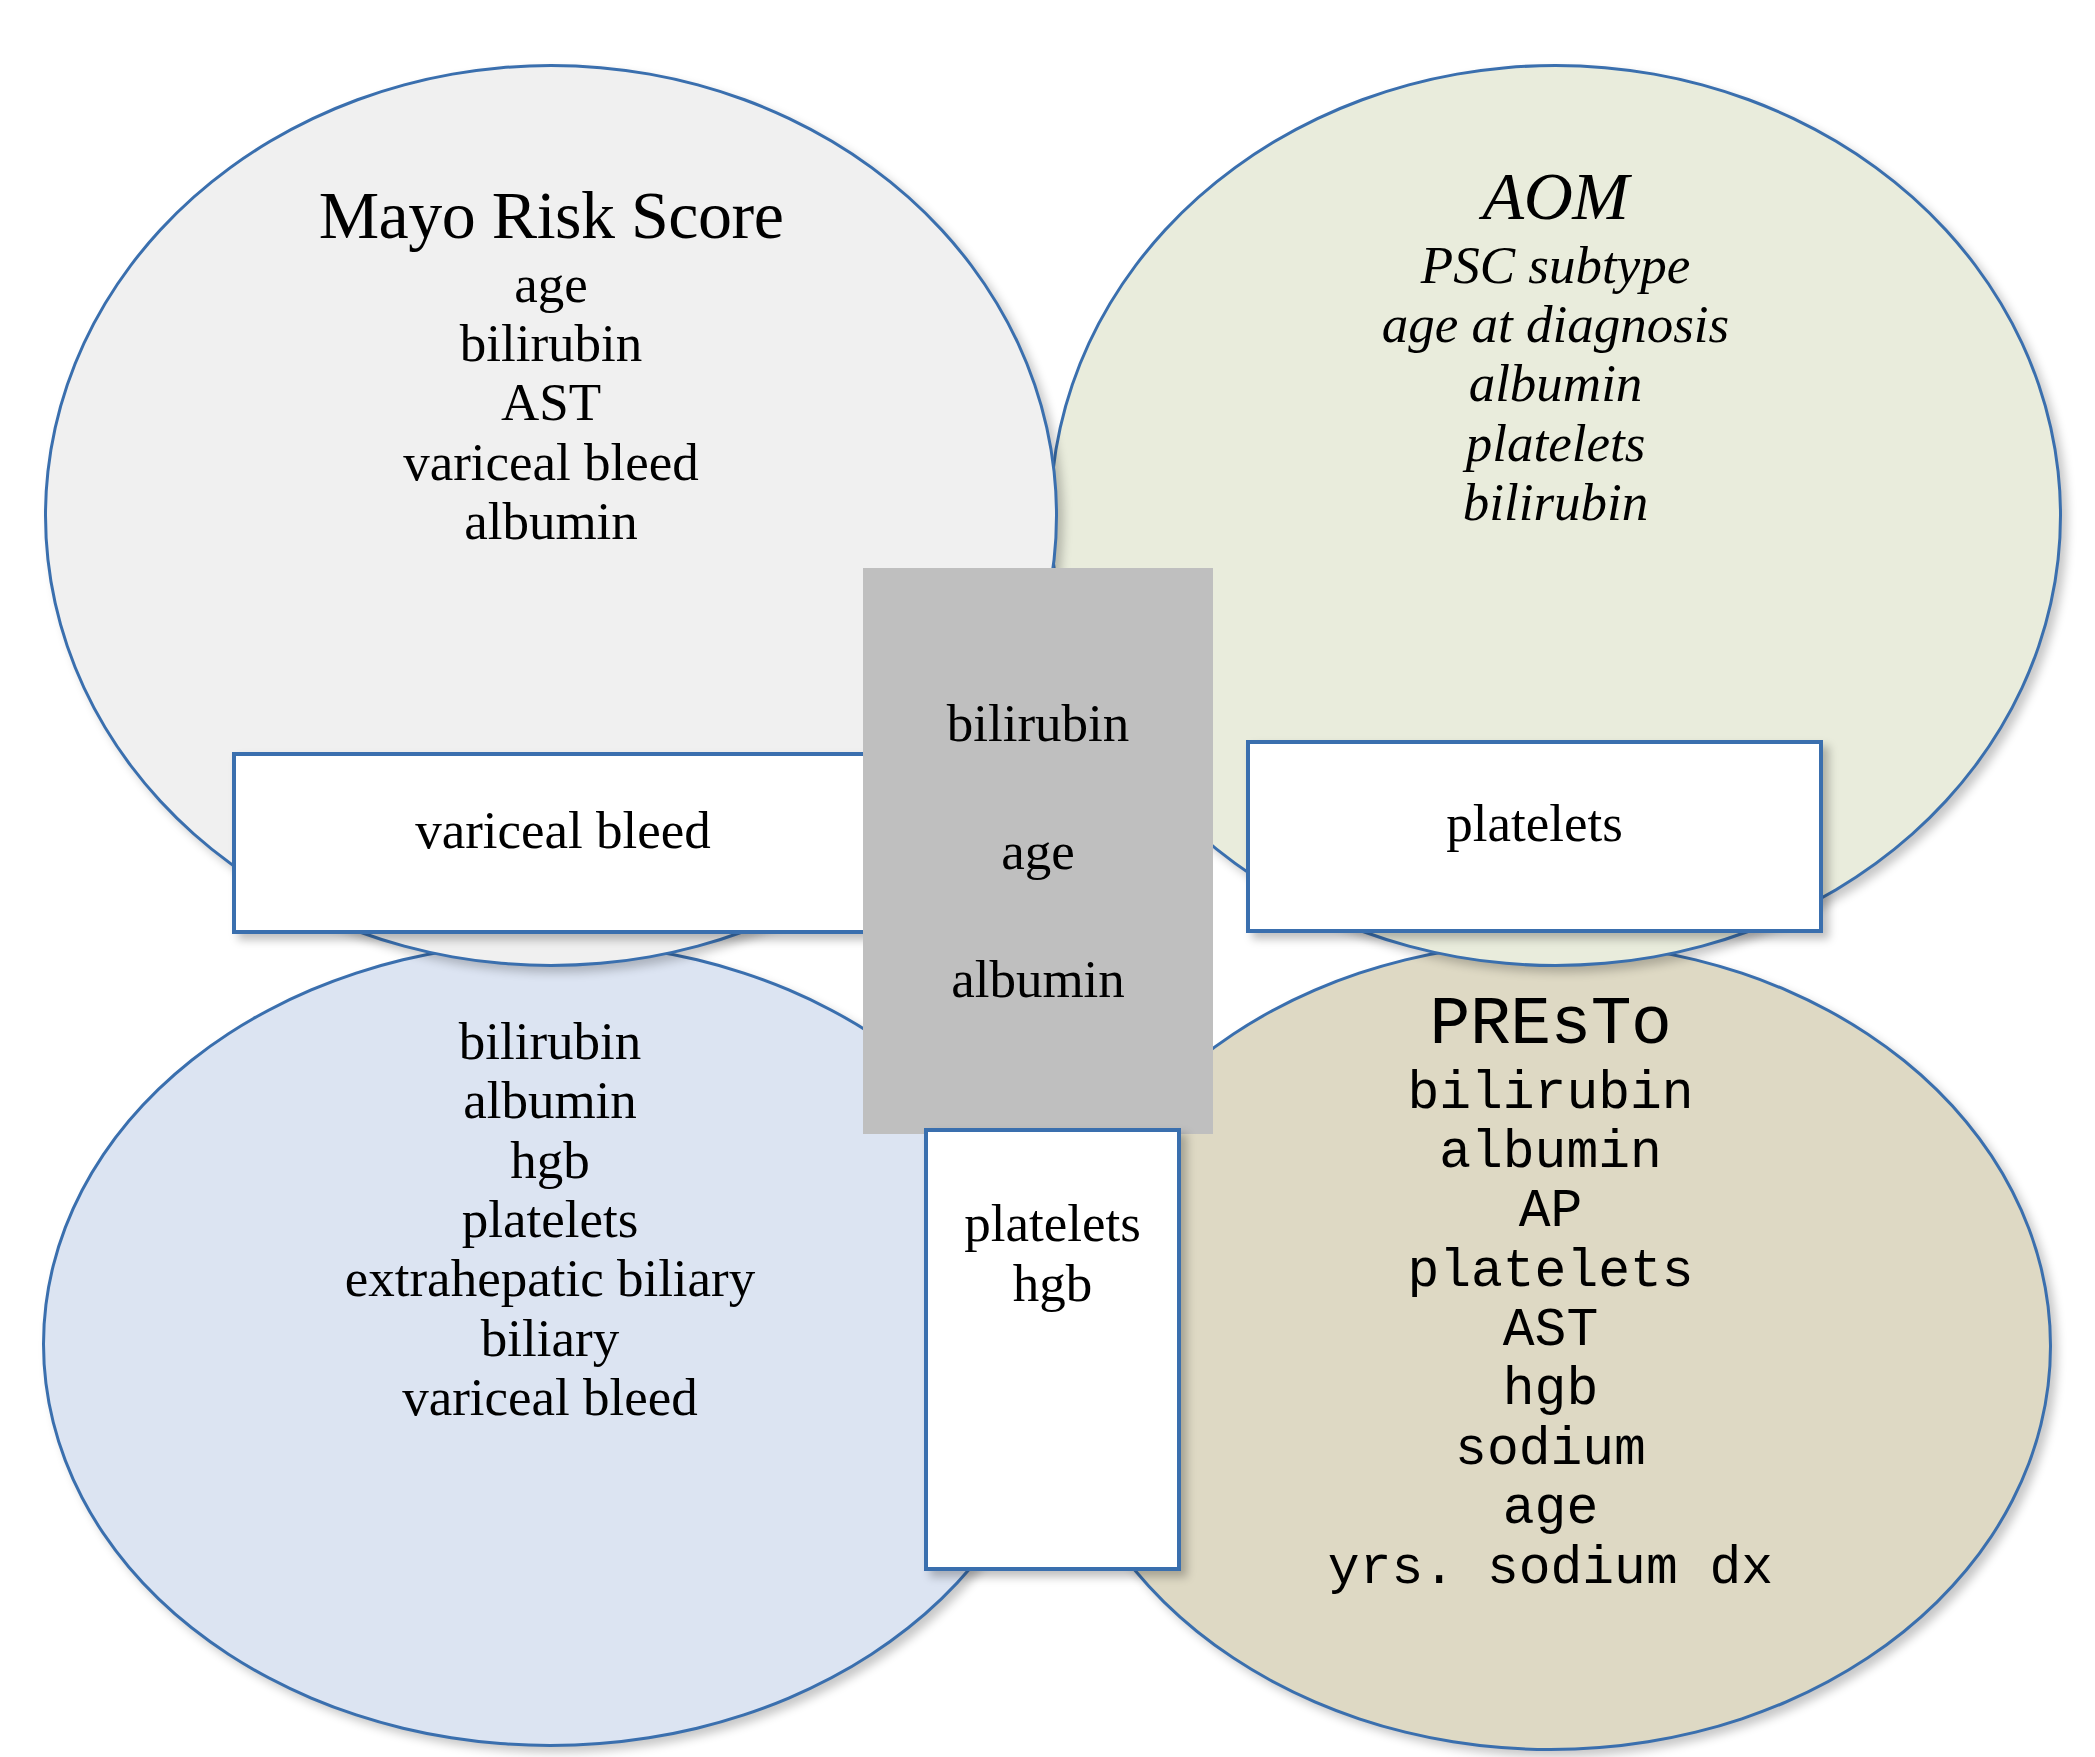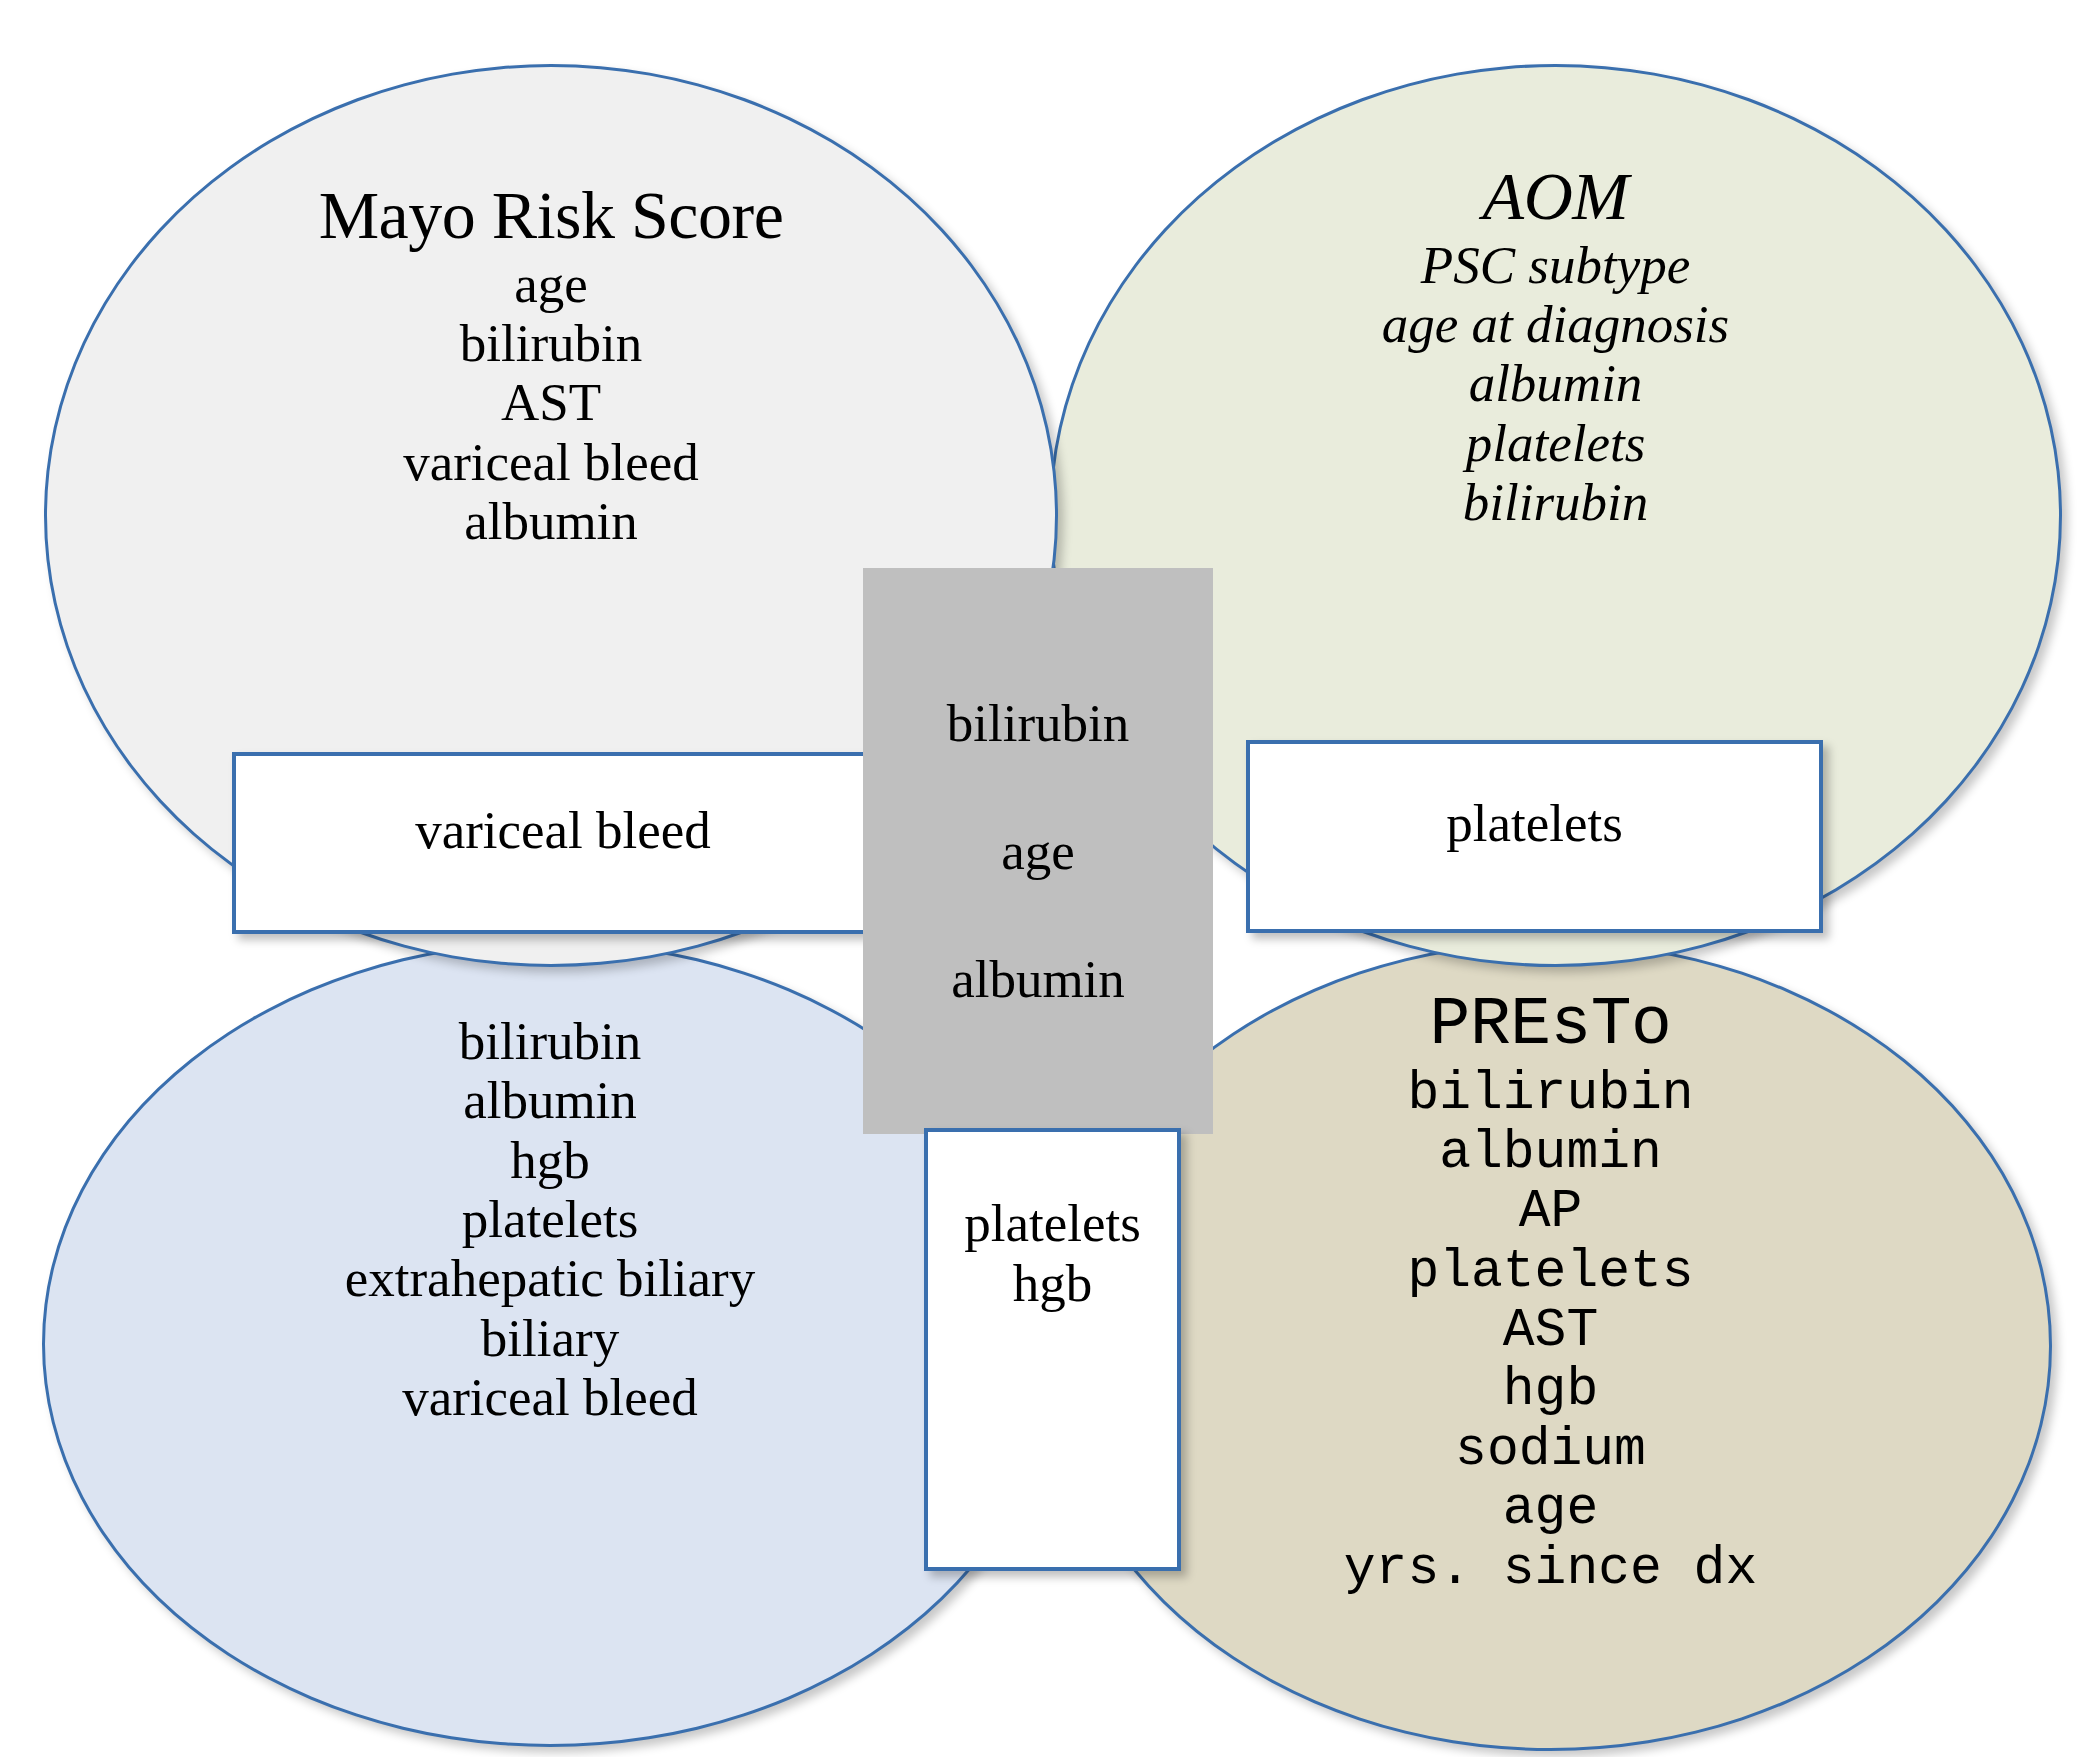--- a/index.html
+++ b/index.html
@@ -155,21 +155,21 @@
       <div class="ell-title thin">PREsTo</div>
       <div class="ell-list">
         <div>bilirubin</div>
         <div>albumin</div>
         <div>AP</div>
         <div>platelets</div>
         <div>AST</div>
         <div>hgb</div>
         <div>sodium</div>
         <div>age</div>
-        <div>yrs. since dx</div>
+        <div>yrs. sodium dx</div>
       </div>
     </div>
   </div>
 
   <div class="ellipse" id="ellipse-ukpsc">
     <div class="ell-inner">
       <div class="ell-list">
         <div>bilirubin</div>
         <div>albumin</div>
         <div>hgb</div>

